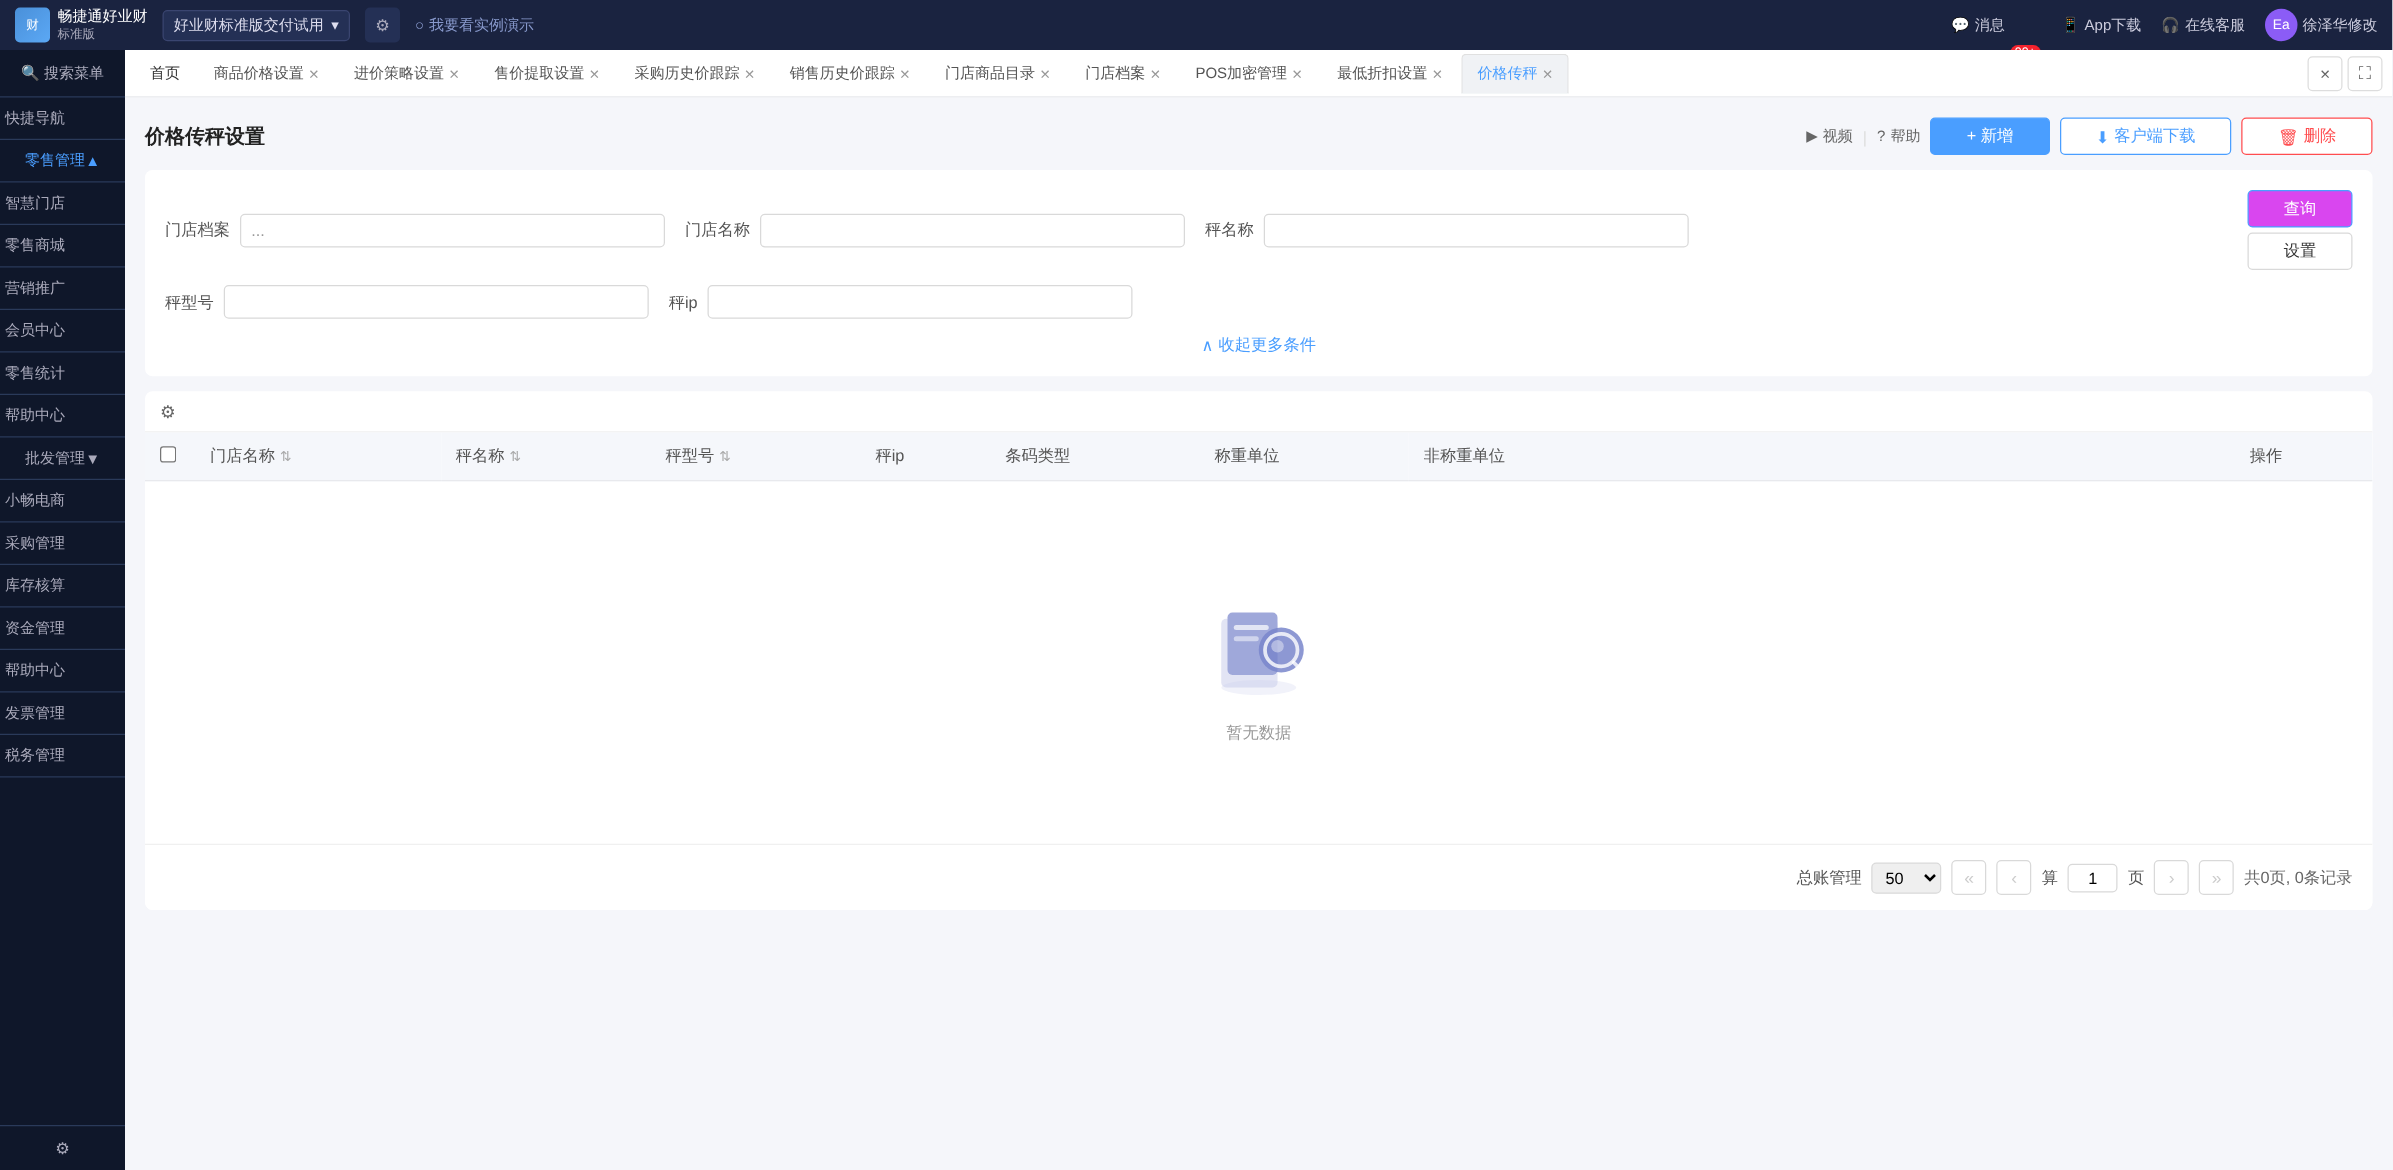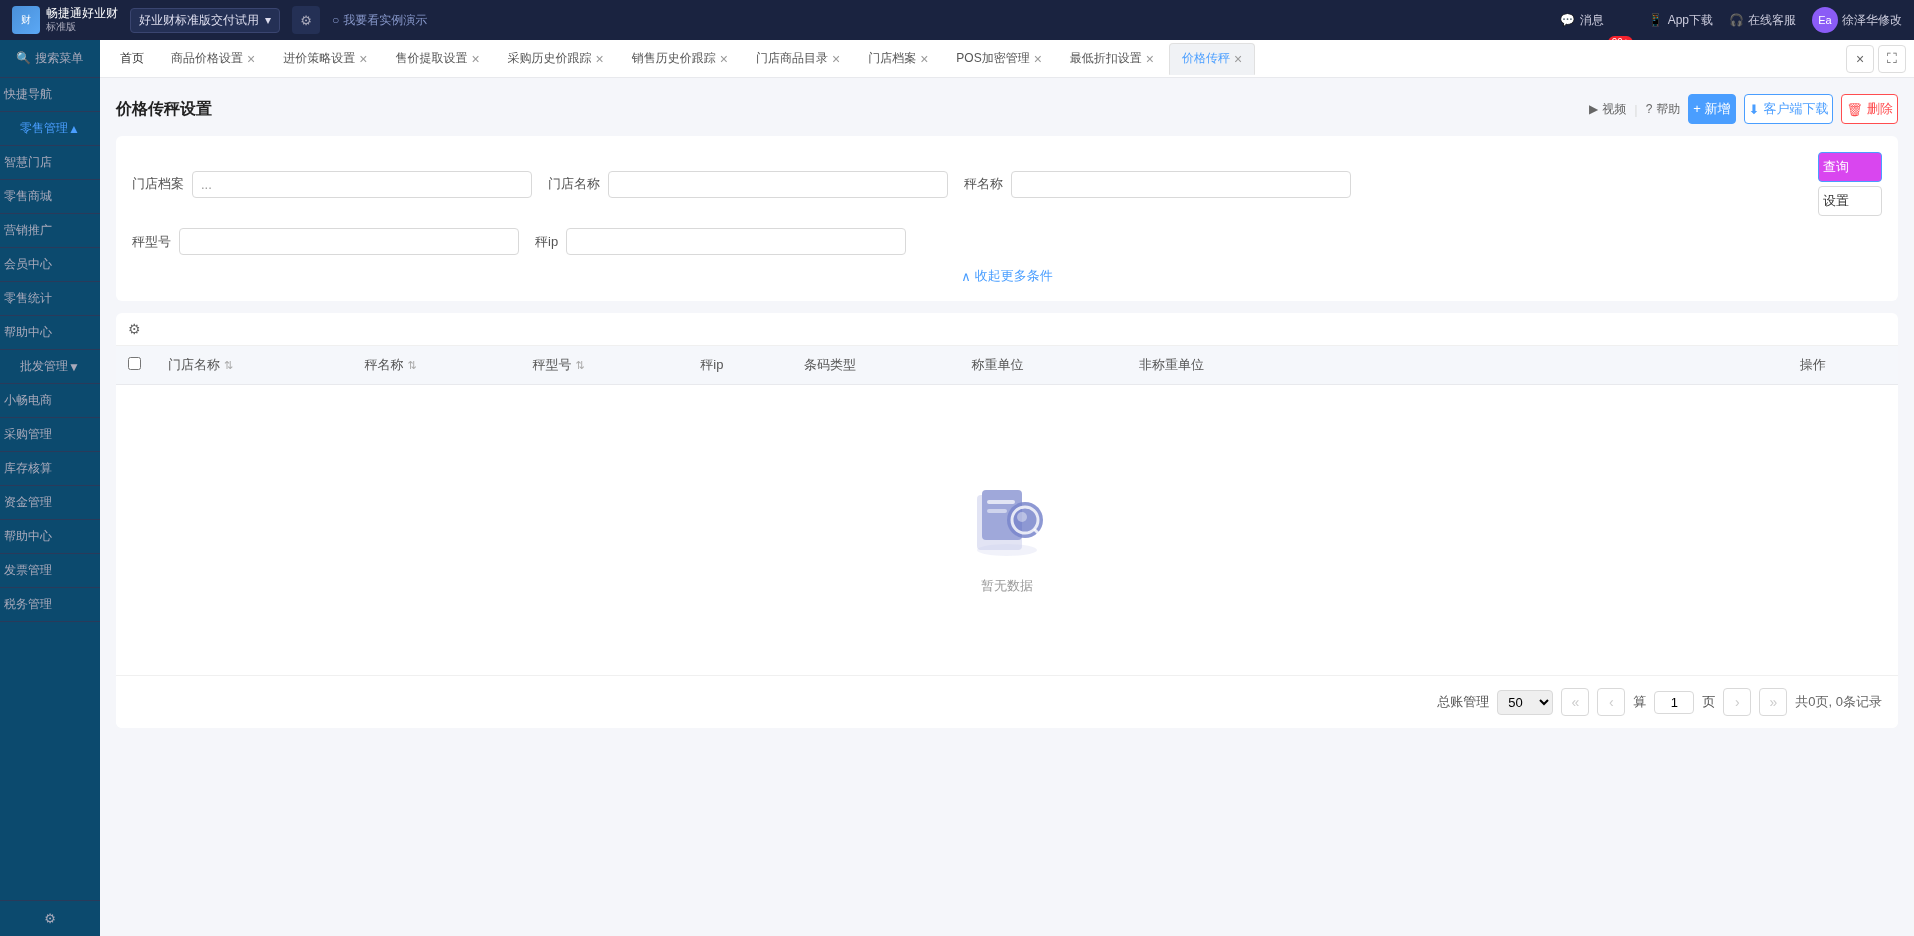--- a/index.html
+++ b/index.html
@@ -20,21 +20,21 @@
     .top-right { margin-left: auto; display: flex; align-items: center; gap: 16px; }
     .top-btn { display: flex; align-items: center; gap: 4px; font-size: 12px; color: #ccd; cursor: pointer; }
     .badge { background: #f5222d; color: #fff; border-radius: 8px; font-size: 10px; padding: 1px 4px; margin-top: 44px; }
     .avatar-btn { display: flex; align-items: center; gap: 4px; font-size: 12px; color: #ccd; cursor: pointer; }
     .avatar-circle { width: 26px; height: 26px; border-radius: 50%; background: #8b5cf6; display: flex; align-items: center; justify-content: center; font-size: 11px; color: #fff; }
 
     
     .main-layout { display: flex; flex: 1; overflow: hidden; }
 
     
-    .sidebar { width: 100px; background: #0c4a6e; color: #ccd; display: flex; flex-direction: column; flex-shrink: 0; }
+    .sidebar { width: 100px; background: #0f172a; color: #ccd; display: flex; flex-direction: column; flex-shrink: 0; }
     .sidebar-search { padding: 10px 8px; border-bottom: 1px solid #2a3a5a; text-align: center; font-size: 12px; cursor: pointer; color: #aab; }
     .sidebar-nav-item { padding: 8px 4px; text-align: left; font-size: 12px; cursor: pointer; color: #aab; border-bottom: 1px solid #2a3a5a; }
     .sidebar-nav-item.active { color: #4a9eff; }
     .sidebar-nav-item.has-sub { display: flex; align-items: center; justify-content: space-between; padding: 8px 20px; }
     .sidebar-spacer { flex: 1; }
     .sidebar-settings { padding: 10px; text-align: center; cursor: pointer; color: #aab; border-top: 1px solid #2a3a5a; }
 
     
     .content-area { flex: 1; display: flex; flex-direction: column; overflow: hidden; background: #f5f6fa; }
 
@@ -49,21 +49,21 @@
 
     
     .page-content { flex: 1; overflow-y: auto; padding: 16px; }
 
     
     .page-header { display: flex; align-items: center; justify-content: space-between; margin-bottom: 12px; }
     .page-title { font-size: 16px; font-weight: 600; color: #222; }
     .page-actions { display: flex; align-items: center; gap: 8px; }
     .action-link { display: flex; align-items: center; gap: 4px; color: #666; font-size: 12px; cursor: pointer; }
     .divider-v { color: #ddd; }
-    .btn { padding: 5px 4px; border-radius: 4px; font-size: 13px; cursor: pointer; border: 1px solid transparent; display: flex; align-items: center; gap: 4px; }
+    .btn { padding: 5px 28px; border-radius: 4px; font-size: 13px; cursor: pointer; border: 1px solid transparent; display: flex; align-items: center; gap: 4px; }
     .btn-primary { background: #4a9eff; color: #fff; border-color: #4a9eff; }
     .btn-default { background: #fff; color: #333; border-color: #d9d9d9; }
     .btn-danger { background: #fff; color: #ff4d4f; border-color: #ff4d4f; }
     .btn-blue-outline { background: #fff; color: #4a9eff; border-color: #4a9eff; }
 
     
     .search-form { background: #fff; border-radius: 6px; padding: 16px; margin-bottom: 12px; }
     .form-row { display: flex; align-items: center; gap: 16px; margin-bottom: 12px; flex-wrap: wrap; }
     .form-row:last-child { margin-bottom: 0; }
     .form-item { display: flex; align-items: center; gap: 8px; }

